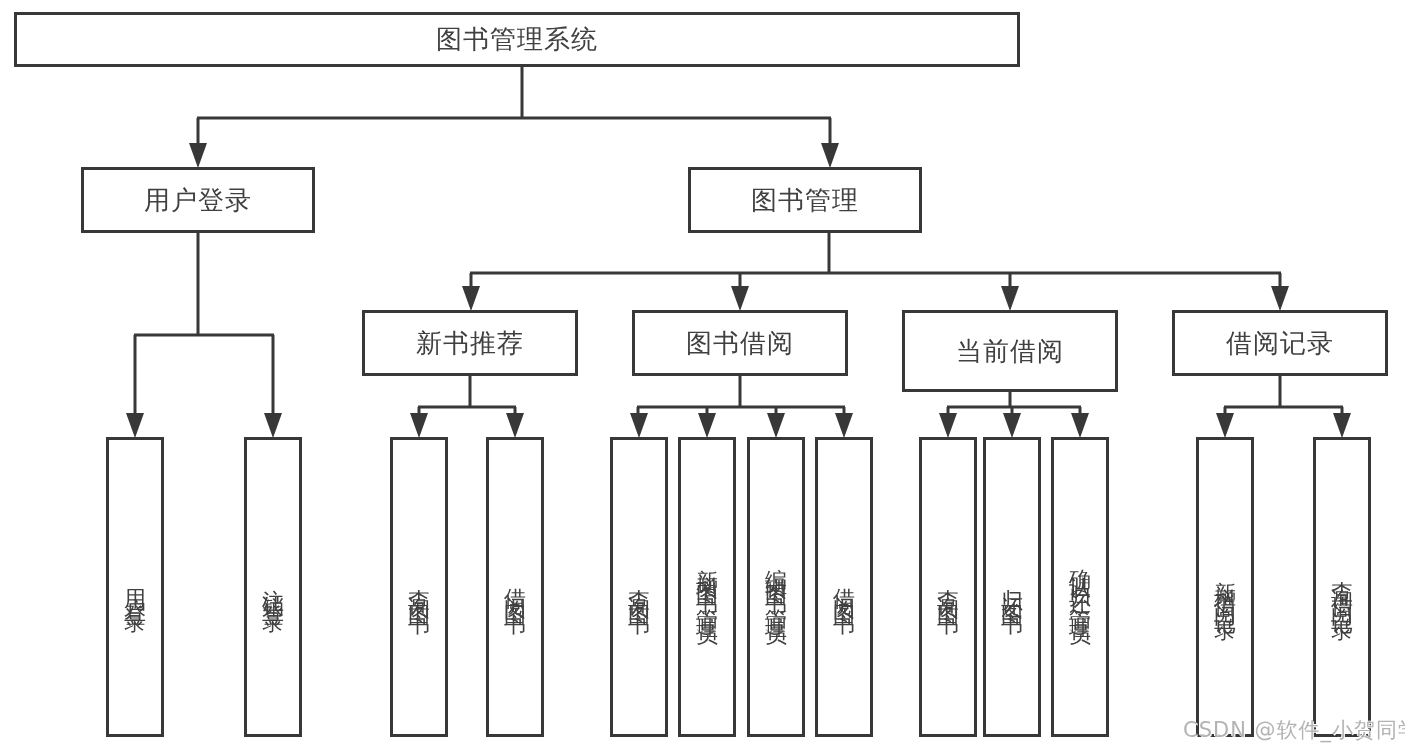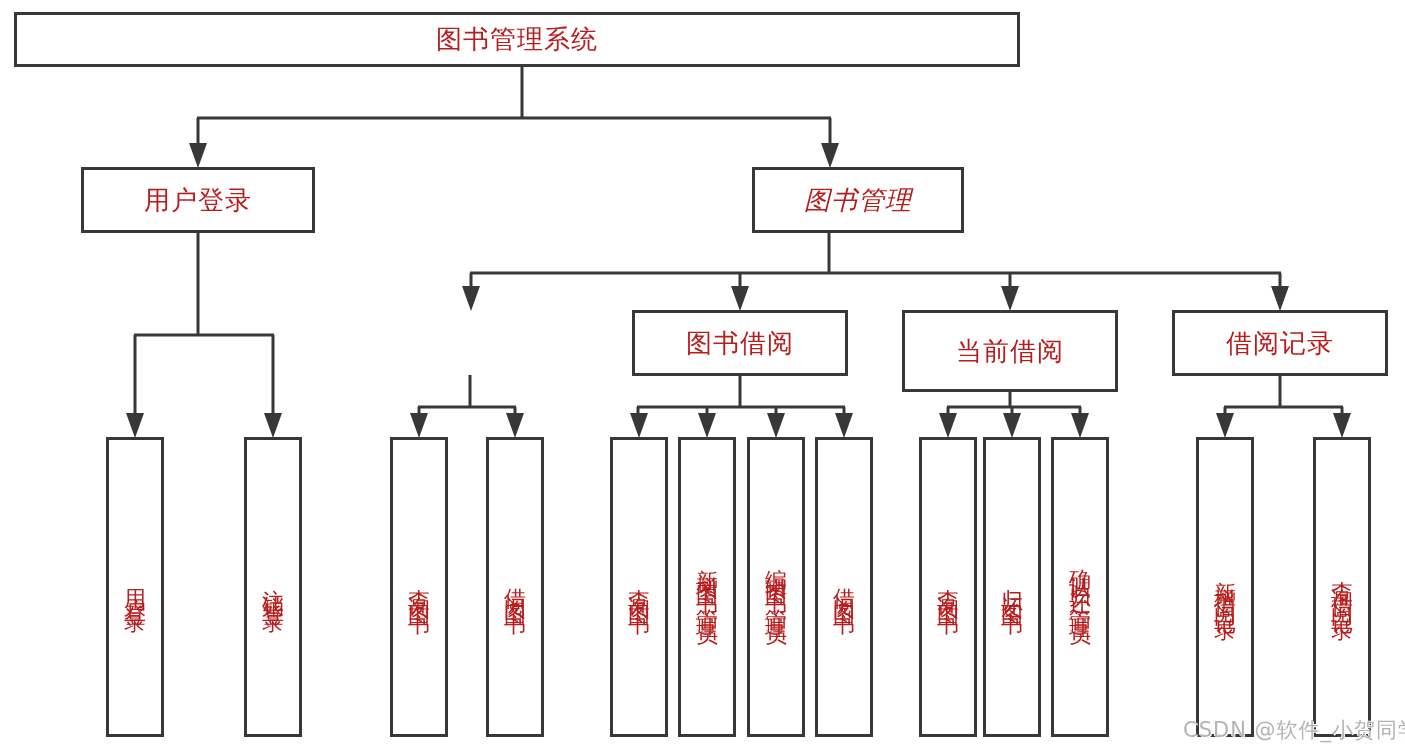--- a/index.html
+++ b/index.html
@@ -9,21 +9,21 @@
     background:#ffffff;
     font-family:"DejaVu Sans","Liberation Sans",sans-serif;
     overflow:hidden;
   }
   .connectors{position:absolute;left:0;top:0;pointer-events:none;}
   .node{
     position:absolute;
     box-sizing:border-box;
     background:#ffffff;
     border:3px solid #383838;
-    color:#b91c1c;
+    color:#404040;
     display:flex;
     align-items:center;
     justify-content:center;
     z-index:2;
   }
   .h{font-size:26px;letter-spacing:1px;white-space:nowrap;}
   .v{
     writing-mode:vertical-rl;
     text-orientation:mixed;
     font-size:22px;
@@ -75,22 +75,23 @@
       <polygon points="1003,413 1021,413 1012,438"></polygon>
       <polygon points="1071,413 1089,413 1080,438"></polygon>
       <polygon points="1216,413 1234,413 1225,438"></polygon>
       <polygon points="1333,413 1351,413 1342,438"></polygon>
     </g>
   </svg>
 
   <div class="node h" style="left:14px;top:12px;width:1006px;height:55px;">图书管理系统</div>
 
   <div class="node h" style="left:81px;top:167px;width:234px;height:66px;">用户登录</div>
-  <div class="node h" style="left:752px;top:167px;width:212px;height:66px;font-style:italic;">图书管理</div>
+  <div class="node h" style="left:688px;top:167px;width:234px;height:66px;">图书管理</div>
 
+  <div class="node h" style="left:362px;top:310px;width:216px;height:66px;">新书推荐</div>
   <div class="node h" style="left:632px;top:310px;width:216px;height:66px;">图书借阅</div>
   <div class="node h" style="left:902px;top:310px;width:216px;height:82px;">当前借阅</div>
   <div class="node h" style="left:1172px;top:310px;width:216px;height:66px;">借阅记录</div>
 
   <div class="node v" style="left:106px;top:437px;width:58px;height:300px;">用户登录</div>
   <div class="node v" style="left:244px;top:437px;width:58px;height:300px;">注销登录</div>
 
   <div class="node v" style="left:390px;top:437px;width:58px;height:300px;">查询图书</div>
   <div class="node v" style="left:486px;top:437px;width:58px;height:300px;">借阅图书</div>
 

